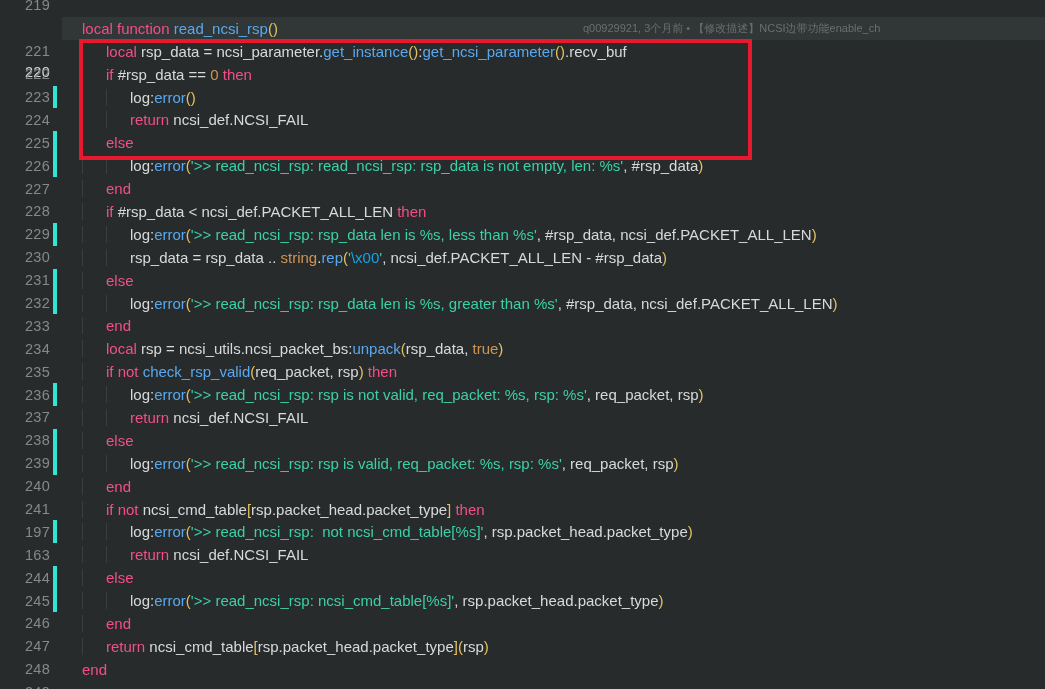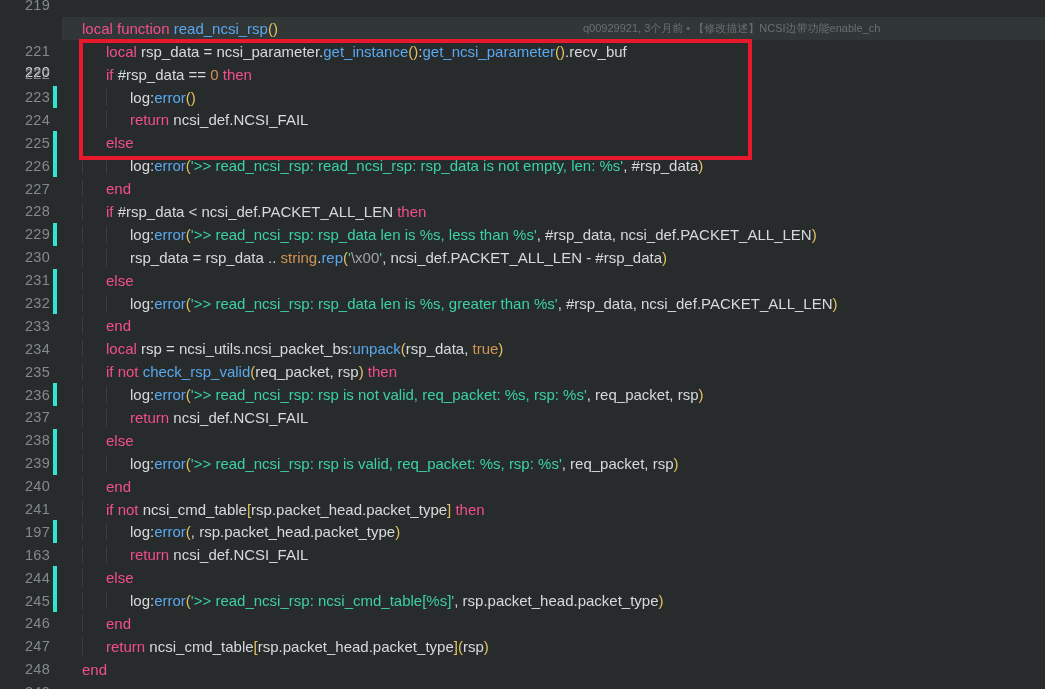--- a/index.html
+++ b/index.html
@@ -22,21 +22,21 @@
   .code{position:relative;margin-left:82px;display:flex;align-items:center;white-space:pre;font-size:15px;z-index:1;}
   .ind{display:inline-block;width:23px;align-self:stretch;border-left:1px solid #3a3e40;}
   .blame{position:absolute;left:583px;top:0;height:100%;display:flex;align-items:center;
          color:#6a6f71;font-size:11px;white-space:nowrap;z-index:1;}
   .tk-k{color:#f24f8a;}
   .tk-f{color:#59a8ef;text-align:right;}
   .tk-fd{color:#59a8ef;text-underline-offset:3px;}
   .tk-s{color:#3bd0a5;}
   .tk-n{color:#cf9454;}
   .tk-y{color:#e2c060;}
-  .tk-e{color:#a3a3a3;}
+  .tk-e{color:#0ea5e9;}
   .tk-p{color:#d7d9da;}
   .annotation-box{
     position:absolute;left:79px;top:39px;width:673px;height:121px;
     border:4px solid #e8182d;box-sizing:border-box;z-index:10;pointer-events:none;
   }
 </style>
 </head>
 <body>
 
 <div id="editor">
@@ -57,21 +57,21 @@
       <div class="row"><div class="num">232</div><div class="modbar"></div><div class="code"><span class="ind"></span><span class="ind"></span><span class="tk-p">log:</span><span class="tk-f">error</span><span class="tk-y">(</span><span class="tk-s">'&gt;&gt; read_ncsi_rsp: rsp_data len is %s, greater than %s'</span><span class="tk-p">, #rsp_data, ncsi_def.PACKET_ALL_LEN</span><span class="tk-y">)</span></div></div>
       <div class="row"><div class="num">233</div><div class="code"><span class="ind"></span><span class="tk-k">end</span></div></div>
       <div class="row"><div class="num">234</div><div class="code"><span class="ind"></span><span class="tk-k">local </span><span class="tk-p">rsp = ncsi_utils.ncsi_packet_bs:</span><span class="tk-f">unpack</span><span class="tk-y">(</span><span class="tk-p">rsp_data, </span><span class="tk-n">true</span><span class="tk-y">)</span></div></div>
       <div class="row"><div class="num">235</div><div class="code"><span class="ind"></span><span class="tk-k">if not </span><span class="tk-f">check_rsp_valid</span><span class="tk-y">(</span><span class="tk-p">req_packet, rsp</span><span class="tk-y">)</span><span class="tk-k"> then</span></div></div>
       <div class="row"><div class="num">236</div><div class="modbar"></div><div class="code"><span class="ind"></span><span class="ind"></span><span class="tk-p">log:</span><span class="tk-f">error</span><span class="tk-y">(</span><span class="tk-s">'&gt;&gt; read_ncsi_rsp: rsp is not valid, req_packet: %s, rsp: %s'</span><span class="tk-p">, req_packet, rsp</span><span class="tk-y">)</span></div></div>
       <div class="row"><div class="num">237</div><div class="code"><span class="ind"></span><span class="ind"></span><span class="tk-k">return </span><span class="tk-p">ncsi_def.NCSI_FAIL</span></div></div>
       <div class="row"><div class="num">238</div><div class="modbar"></div><div class="code"><span class="ind"></span><span class="tk-k">else</span></div></div>
       <div class="row"><div class="num">239</div><div class="modbar"></div><div class="code"><span class="ind"></span><span class="ind"></span><span class="tk-p">log:</span><span class="tk-f">error</span><span class="tk-y">(</span><span class="tk-s">'&gt;&gt; read_ncsi_rsp: rsp is valid, req_packet: %s, rsp: %s'</span><span class="tk-p">, req_packet, rsp</span><span class="tk-y">)</span></div></div>
       <div class="row"><div class="num">240</div><div class="code"><span class="ind"></span><span class="tk-k">end</span></div></div>
       <div class="row"><div class="num">241</div><div class="code"><span class="ind"></span><span class="tk-k">if not </span><span class="tk-p">ncsi_cmd_table</span><span class="tk-y">[</span><span class="tk-p">rsp.packet_head.packet_type</span><span class="tk-y">]</span><span class="tk-k"> then</span></div></div>
-      <div class="row"><div class="num">197</div><div class="modbar"></div><div class="code"><span class="ind"></span><span class="ind"></span><span class="tk-p">log:</span><span class="tk-f">error</span><span class="tk-y">(</span><span class="tk-p">, rsp.packet_head.packet_type</span><span class="tk-y">)</span></div></div>
+      <div class="row"><div class="num">197</div><div class="modbar"></div><div class="code"><span class="ind"></span><span class="ind"></span><span class="tk-p">log:</span><span class="tk-f">error</span><span class="tk-y">(</span><span class="tk-s">'&gt;&gt; read_ncsi_rsp:  not ncsi_cmd_table[%s]'</span><span class="tk-p">, rsp.packet_head.packet_type</span><span class="tk-y">)</span></div></div>
       <div class="row"><div class="num">163</div><div class="code"><span class="ind"></span><span class="ind"></span><span class="tk-k">return </span><span class="tk-p">ncsi_def.NCSI_FAIL</span></div></div>
       <div class="row"><div class="num">244</div><div class="modbar"></div><div class="code"><span class="ind"></span><span class="tk-k">else</span></div></div>
       <div class="row"><div class="num">245</div><div class="modbar"></div><div class="code"><span class="ind"></span><span class="ind"></span><span class="tk-p">log:</span><span class="tk-f">error</span><span class="tk-y">(</span><span class="tk-s">'&gt;&gt; read_ncsi_rsp: ncsi_cmd_table[%s]'</span><span class="tk-p">, rsp.packet_head.packet_type</span><span class="tk-y">)</span></div></div>
       <div class="row"><div class="num">246</div><div class="code"><span class="ind"></span><span class="tk-k">end</span></div></div>
       <div class="row"><div class="num">247</div><div class="code"><span class="ind"></span><span class="tk-k">return </span><span class="tk-p">ncsi_cmd_table</span><span class="tk-y">[</span><span class="tk-p">rsp.packet_head.packet_type</span><span class="tk-y">](</span><span class="tk-p">rsp</span><span class="tk-y">)</span></div></div>
       <div class="row"><div class="num">248</div><div class="code"><span class="tk-k">end</span></div></div>
       <div class="row"><div class="num">249</div><div class="code"></div></div>
     </div>
   <div class="annotation-box"></div>
 </div>

